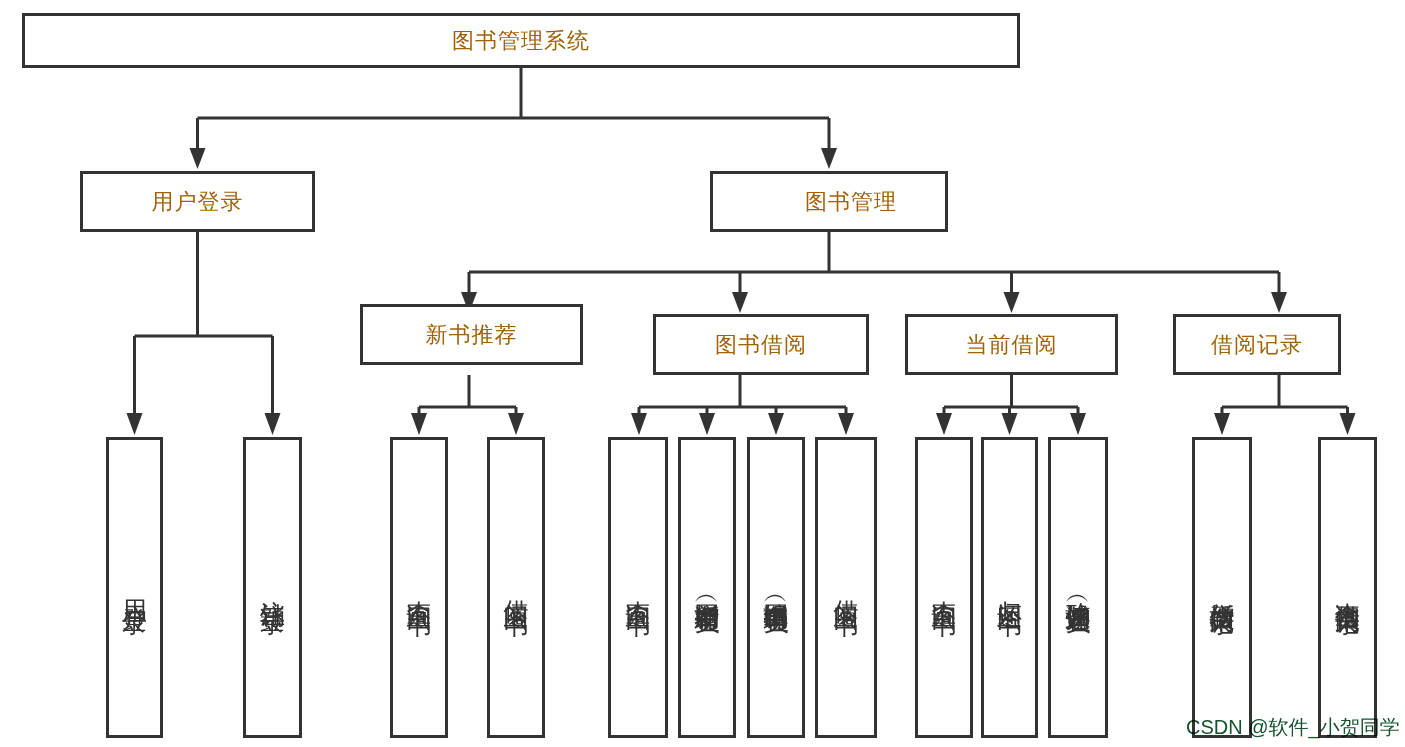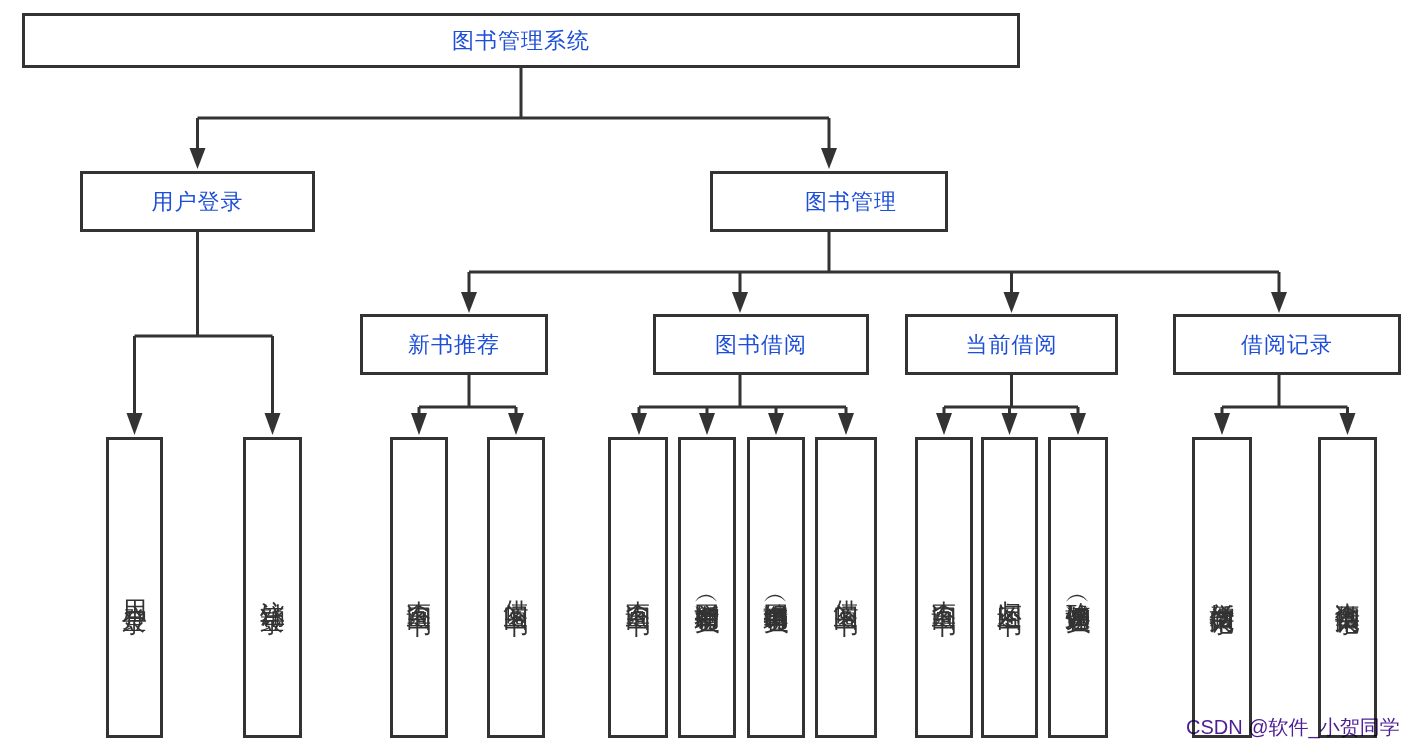--- a/index.html
+++ b/index.html
@@ -19,21 +19,21 @@
   }
   .hbox {
     position: absolute;
     box-sizing: border-box;
     background: #ffffff;
     border: 3px solid #333333;
     display: flex;
     align-items: center;
     justify-content: center;
     font-size: 22px;
-    color: #1d4ed8;
+    color: #a16207;
     letter-spacing: 1px;
     z-index: 2;
   }
   .vbox {
     position: absolute;
     box-sizing: border-box;
     background: #ffffff;
     border: 3px solid #333333;
     display: flex;
     align-items: center;
@@ -44,21 +44,21 @@
     color: #333333;
     letter-spacing: 4px;
     line-height: 1;
     z-index: 2;
   }
   #watermark {
     position: absolute;
     left: 1186px;
     top: 714px;
     font-size: 20px;
-    color: #4c1d95;
+    color: #14532d;
     z-index: 5;
     mix-blend-mode: multiply;
     white-space: nowrap;
   }
 </style>
 </head>
 <body>
 
 <div id="stage">
 
@@ -113,30 +113,30 @@
     <span>图书管理系统</span>
   </div>
 
   <div class="hbox" style="left:80px; top:171px; width:235px; height:61px;">
     <span>用户登录</span>
   </div>
   <div class="hbox" style="left:710px; top:171px; width:238px; height:61px;padding-left:44px;">
     <span>图书管理</span>
   </div>
 
-  <div class="hbox" style="left:360px; top:314px; width:188px; height:61px;">
+  <div class="hbox" style="left:360px; top:304px; width:223px; height:61px;">
     <span>新书推荐</span>
   </div>
   <div class="hbox" style="left:632px; top:314px; width:216px; height:61px;margin-left:21px;">
     <span>图书借阅</span>
   </div>
   <div class="hbox" style="left:905px; top:314px; width:213px; height:61px;justify-content:center;">
     <span>当前借阅</span>
   </div>
-  <div class="hbox" style="left:1173px; top:314px; width:228px; height:61px;">
+  <div class="hbox" style="left:1173px; top:314px; width:168px; height:61px;">
     <span>借阅记录</span>
   </div>
 
   <div class="vbox" style="left:106px; top:437px; width:57px; height:301px;">
     <span>用户登录</span>
   </div>
   <div class="vbox" style="left:243px; top:437px; width:59px; height:301px;">
     <span>注销登录</span>
   </div>
 

